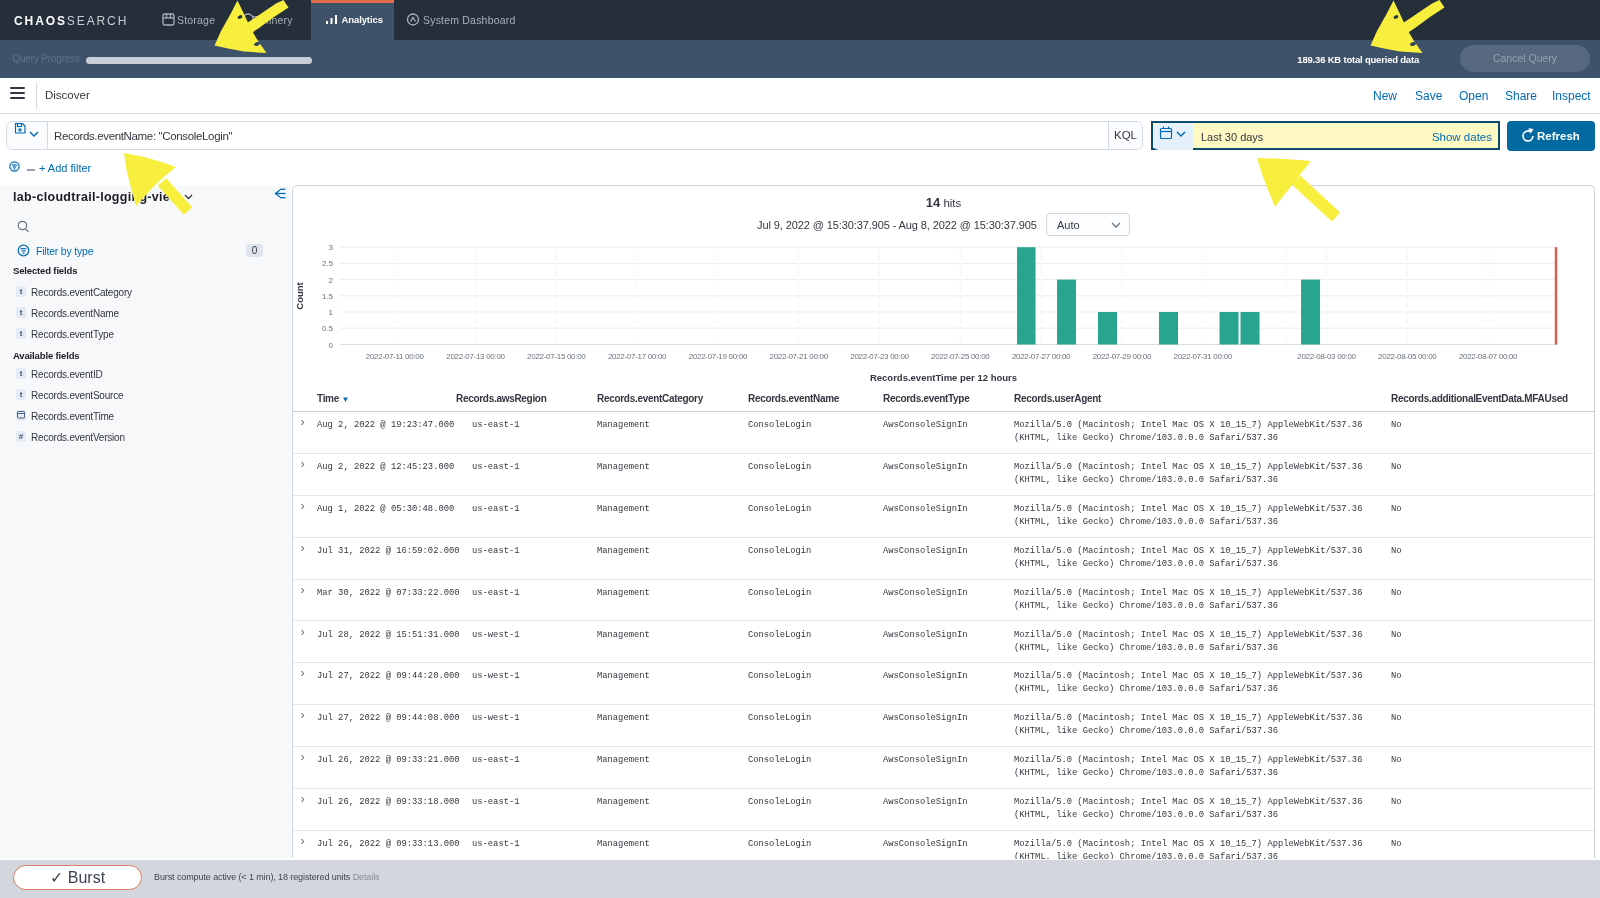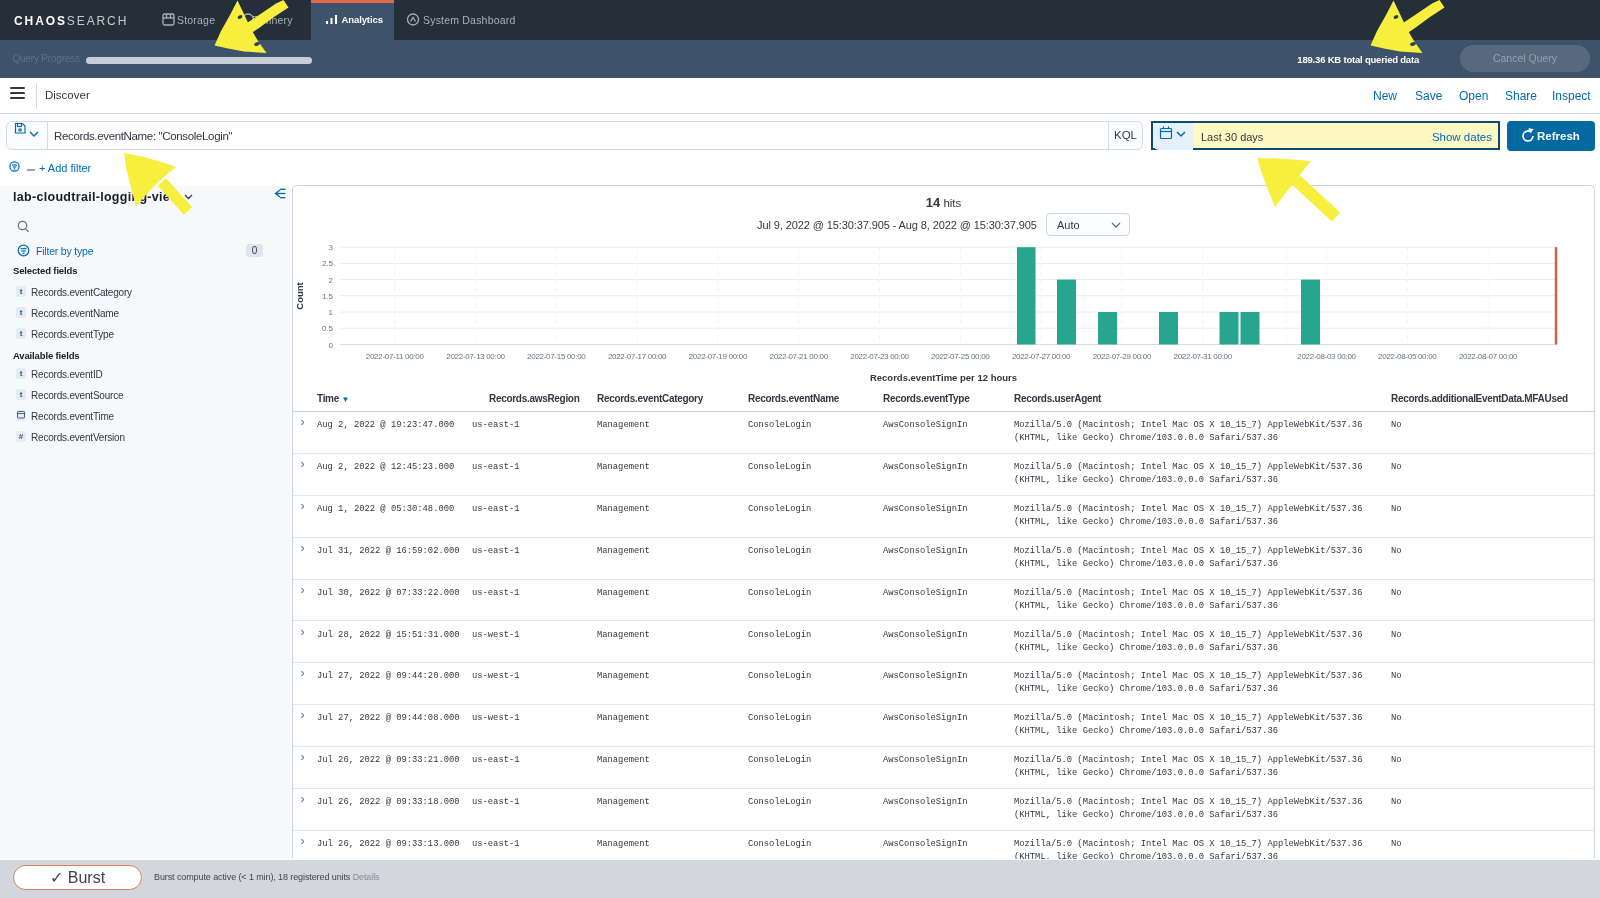--- a/index.html
+++ b/index.html
@@ -246,21 +246,21 @@
         <text x="828.9" y="126">2022-07-29 00:00</text>
         <text x="909.7" y="126">2022-07-31 00:00</text>
         <text x="1033.5" y="126">2022-08-03 00:00</text>
         <text x="1114.3" y="126">2022-08-05 00:00</text>
         <text x="1195.1" y="126">2022-08-07 00:00</text>
       </g>
     </svg>
     <div id="pertime">Records.eventTime per 12 hours</div>
     <div id="thead">
       <div class="th" style="left:24px;">Time <span style="color:#006bb4;font-size:8px;">▼</span></div>
-      <div class="th" style="left:196px;">Records.awsRegion</div>
+      <div class="th" style="left:163px;">Records.awsRegion</div>
       <div class="th" style="left:304px;">Records.eventCategory</div>
       <div class="th" style="left:455px;">Records.eventName</div>
       <div class="th" style="left:590px;">Records.eventType</div>
       <div class="th" style="left:721px;">Records.userAgent</div>
       <div class="th" style="left:1098px;">Records.additionalEventData.MFAUsed</div>
     </div>
     <div id="tbody">
       <div class="row" style="top:0.0px;">
         <div class="exp">›</div>
         <div class="c" style="left:24px;top:7px;">Aug 2, 2022 @ 19:23:47.000</div>
@@ -300,21 +300,21 @@
         <div class="c" style="left:179px;top:7px;">us-east-1</div>
         <div class="c" style="left:304px;top:7px;">Management</div>
         <div class="c" style="left:455px;top:7px;">ConsoleLogin</div>
         <div class="c" style="left:590px;top:7px;">AwsConsoleSignIn</div>
         <div class="c" style="left:721px;top:7px;">Mozilla/5.0 (Macintosh; Intel Mac OS X 10_15_7) AppleWebKit/537.36
 (KHTML, like Gecko) Chrome/103.0.0.0 Safari/537.36</div>
         <div class="c" style="left:1098px;top:7px;">No</div>
       </div>
       <div class="row" style="top:167.6px;">
         <div class="exp">›</div>
-        <div class="c" style="left:24px;top:7px;">Jul 30, 2022 @ 07:33:22.000</div>
+        <div class="c" style="left:24px;top:7px;">Mar 30, 2022 @ 07:33:22.000</div>
         <div class="c" style="left:179px;top:7px;">us-east-1</div>
         <div class="c" style="left:304px;top:7px;">Management</div>
         <div class="c" style="left:455px;top:7px;">ConsoleLogin</div>
         <div class="c" style="left:590px;top:7px;">AwsConsoleSignIn</div>
         <div class="c" style="left:721px;top:7px;">Mozilla/5.0 (Macintosh; Intel Mac OS X 10_15_7) AppleWebKit/537.36
 (KHTML, like Gecko) Chrome/103.0.0.0 Safari/537.36</div>
         <div class="c" style="left:1098px;top:7px;">No</div>
       </div>
       <div class="row" style="top:209.5px;">
         <div class="exp">›</div>

